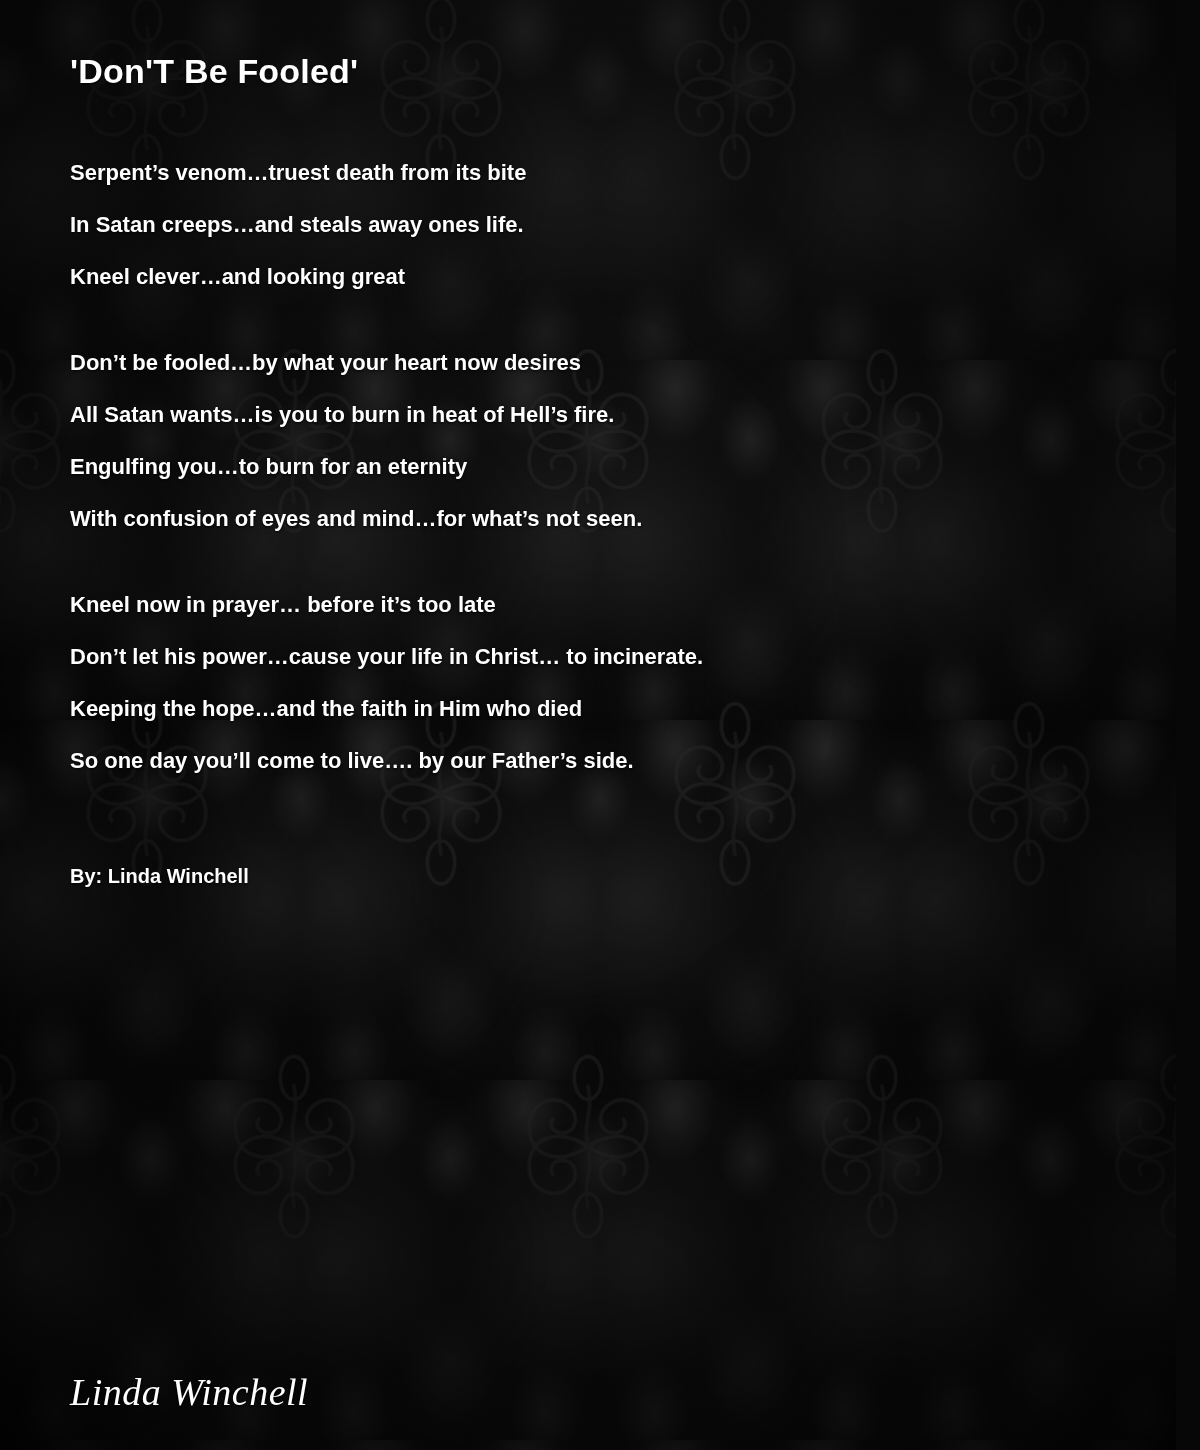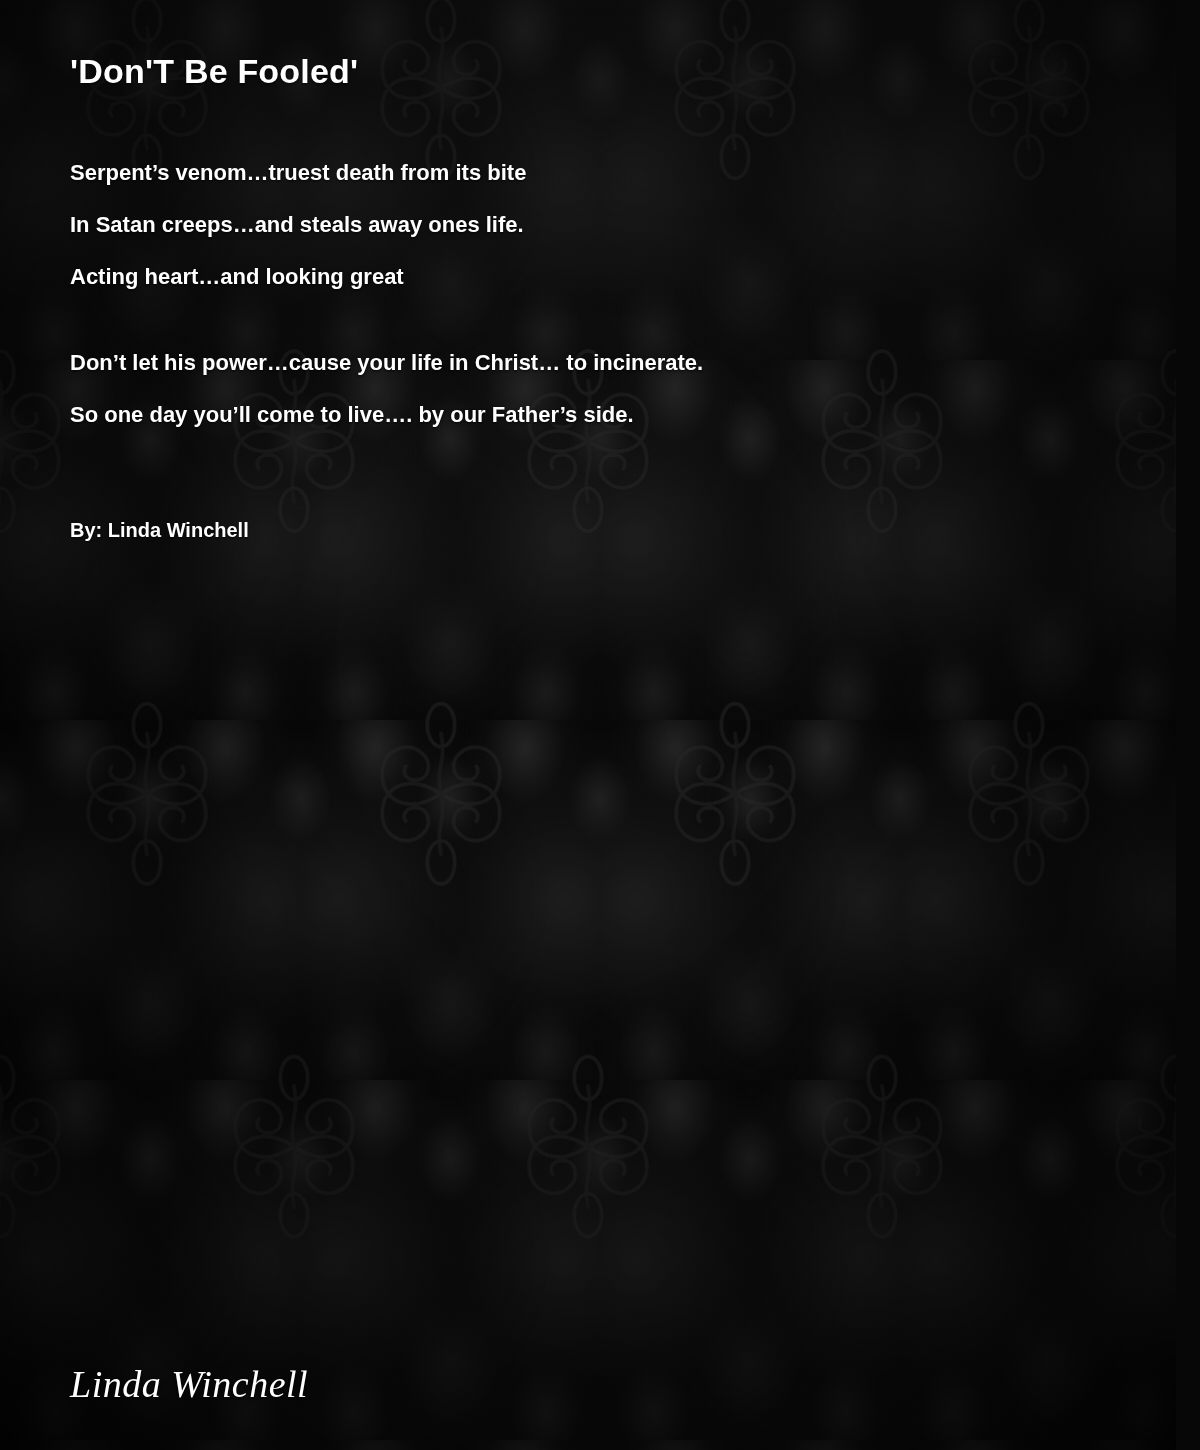--- a/index.html
+++ b/index.html
@@ -95,21 +95,21 @@
     color: #ffffff;
     font-size: 20px;
     font-weight: bold;
     line-height: 46px;
     text-shadow: 0 1px 3px rgba(0,0,0,0.9);
   }
 
   .signature {
     position: absolute;
     left: 70px;
-    bottom: 44px;
+    bottom: 36px;
     z-index: 3;
     color: #ffffff;
     font-size: 38px;
     font-style: italic;
     font-family: "Liberation Serif", serif;
     letter-spacing: 0.5px;
     text-shadow: 0 1px 4px rgba(0,0,0,0.9);
   }
 </style>
 </head>
@@ -156,27 +156,35 @@
 
   <div class="bg-vignette"></div>
 
   <div class="content">
 
     <h1 class="poem-title">'Don'T Be Fooled'</h1>
 
     <div class="stanza">
       <div class="poem-line">Serpent’s venom…truest death from its bite</div>
       <div class="poem-line">In Satan creeps…and steals away ones life.</div>
-      <div class="poem-line">Acting heart…and looking great</div>
+      <div class="poem-line">Kneel clever…and looking great</div>
     </div>
 
 
+    <div class="stanza">
+      <div class="poem-line">Don’t be fooled…by what your heart now desires</div>
+      <div class="poem-line">All Satan wants…is you to burn in heat of Hell’s fire.</div>
+      <div class="poem-line">Engulfing you…to burn for an eternity</div>
+      <div class="poem-line">With confusion of eyes and mind…for what’s not seen.</div>
+    </div>
 
     <div class="stanza">
+      <div class="poem-line">Kneel now in prayer… before it’s too late</div>
       <div class="poem-line">Don’t let his power…cause your life in Christ… to incinerate.</div>
+      <div class="poem-line">Keeping the hope…and the faith in Him who died</div>
       <div class="poem-line">So one day you’ll come to live…. by our Father’s side.</div>
     </div>
 
     <div class="credits">
       <div class="credit-line">By: Linda Winchell</div>
     </div>
 
   </div>
 
   <div class="signature">Linda Winchell</div>

